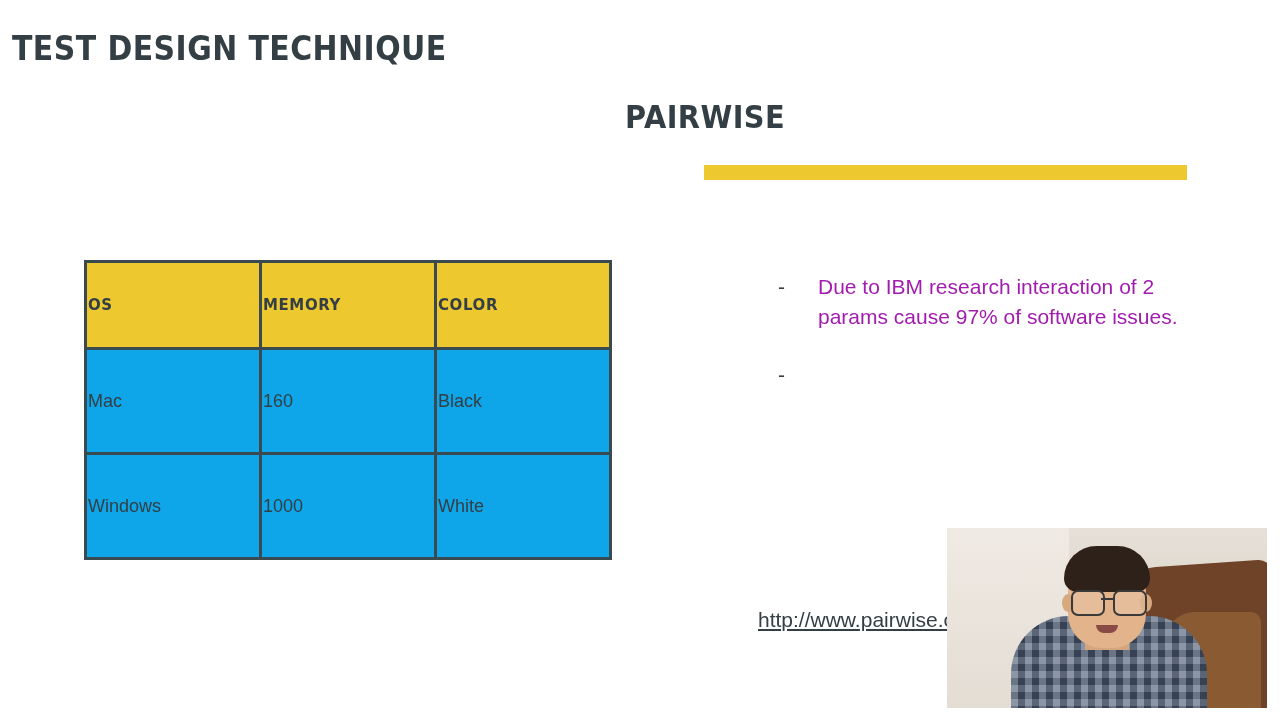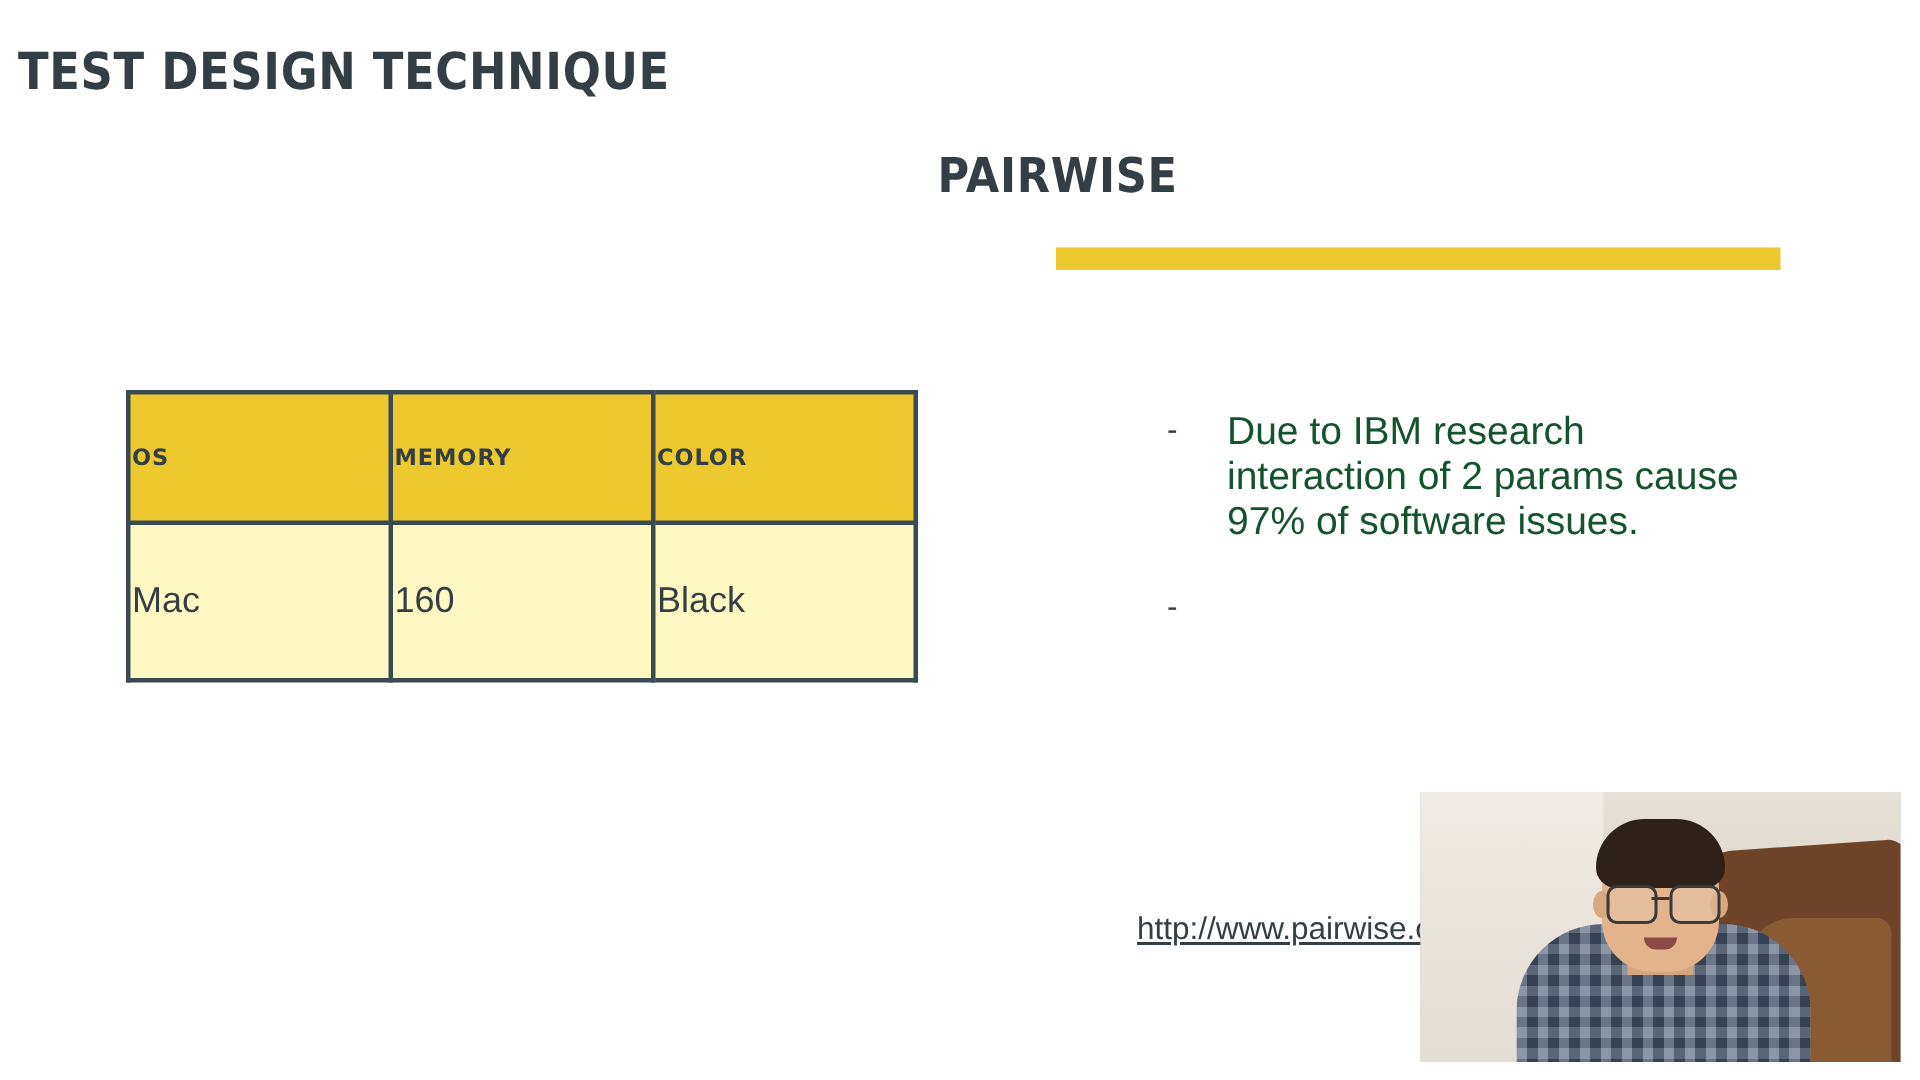--- a/index.html
+++ b/index.html
@@ -73,22 +73,22 @@
     height: 82px;
     background: #edc82f;
     font-size: 15px;
     font-weight: bold;
     letter-spacing: 0.6px;
     text-transform: uppercase;
     font-family: "DejaVu Sans", sans-serif;
   }
   .param-table td {
     height: 100px;
-    background: #fef9c3;
-    font-size: 24px;
+    background: #0ea5e9;
+    font-size: 18px;
     font-weight: normal;
   }
 
   
   .bullets {
     position: absolute;
     left: 778px;
     top: 272px;
     width: 400px;
   }
@@ -98,23 +98,23 @@
     margin-bottom: 28px;
   }
   .bullet-dash {
     width: 40px;
     flex: 0 0 40px;
     font-size: 21px;
     line-height: 30px;
     color: #333f44;
   }
   .bullet-text {
-    font-size: 26px;
+    font-size: 21px;
     line-height: 30px;
-    color: #14532d;
+    color: #a21caf;
   }
 
   
   .ref-link {
     position: absolute;
     left: 758px;
     top: 608px;
     font-size: 21px;
     color: #333f44;
     text-decoration: underline;
@@ -258,20 +258,25 @@
       <th>OS</th>
       <th>MEMORY</th>
       <th>COLOR</th>
     </tr>
   </thead>
   <tbody>
     <tr>
       <td>Mac</td>
       <td>160</td>
       <td>Black</td>
+    </tr>
+    <tr>
+      <td>Windows</td>
+      <td>1000</td>
+      <td>White</td>
     </tr>
   </tbody>
 </table>
 
 <div class="bullets">
   <div class="bullet-row">
     <span class="bullet-dash">-</span>
     <span class="bullet-text">Due to IBM research interaction of 2 params cause 97% of software issues.</span>
   </div>
   <div class="bullet-row">

